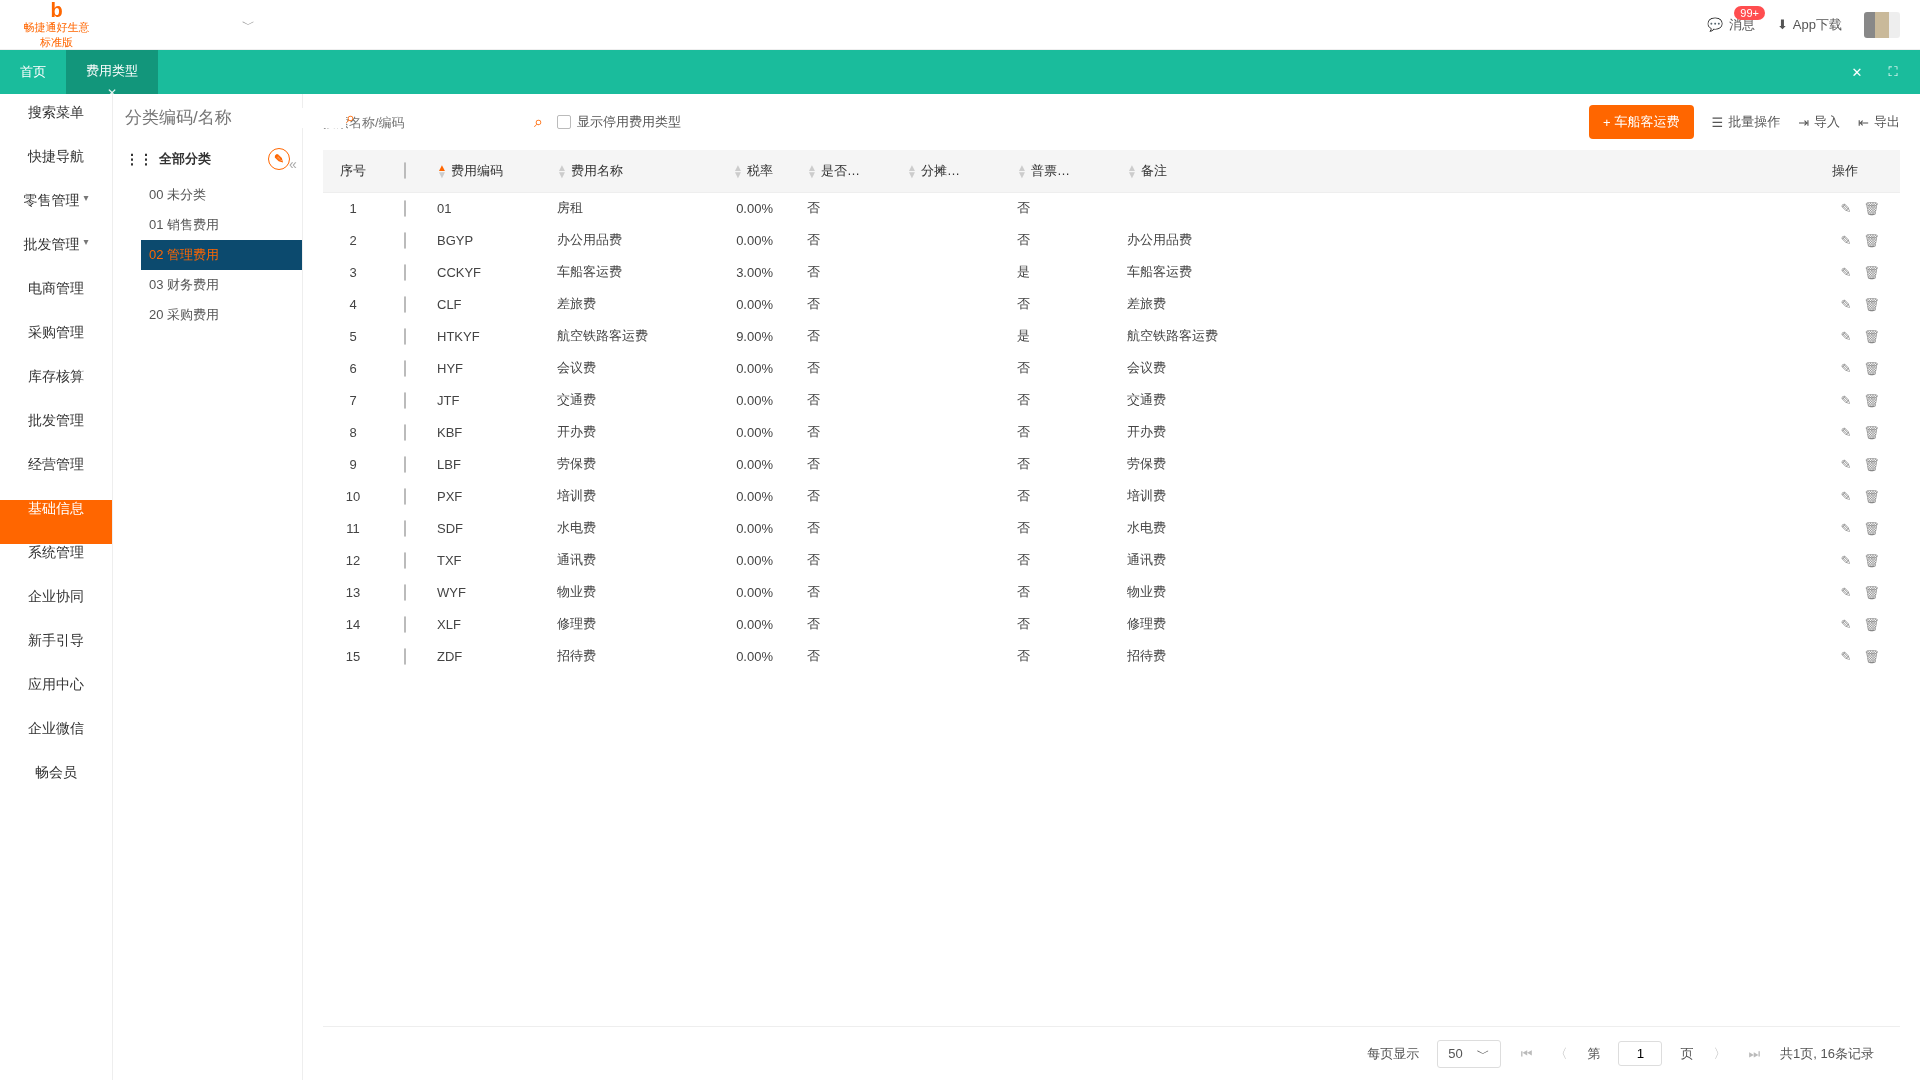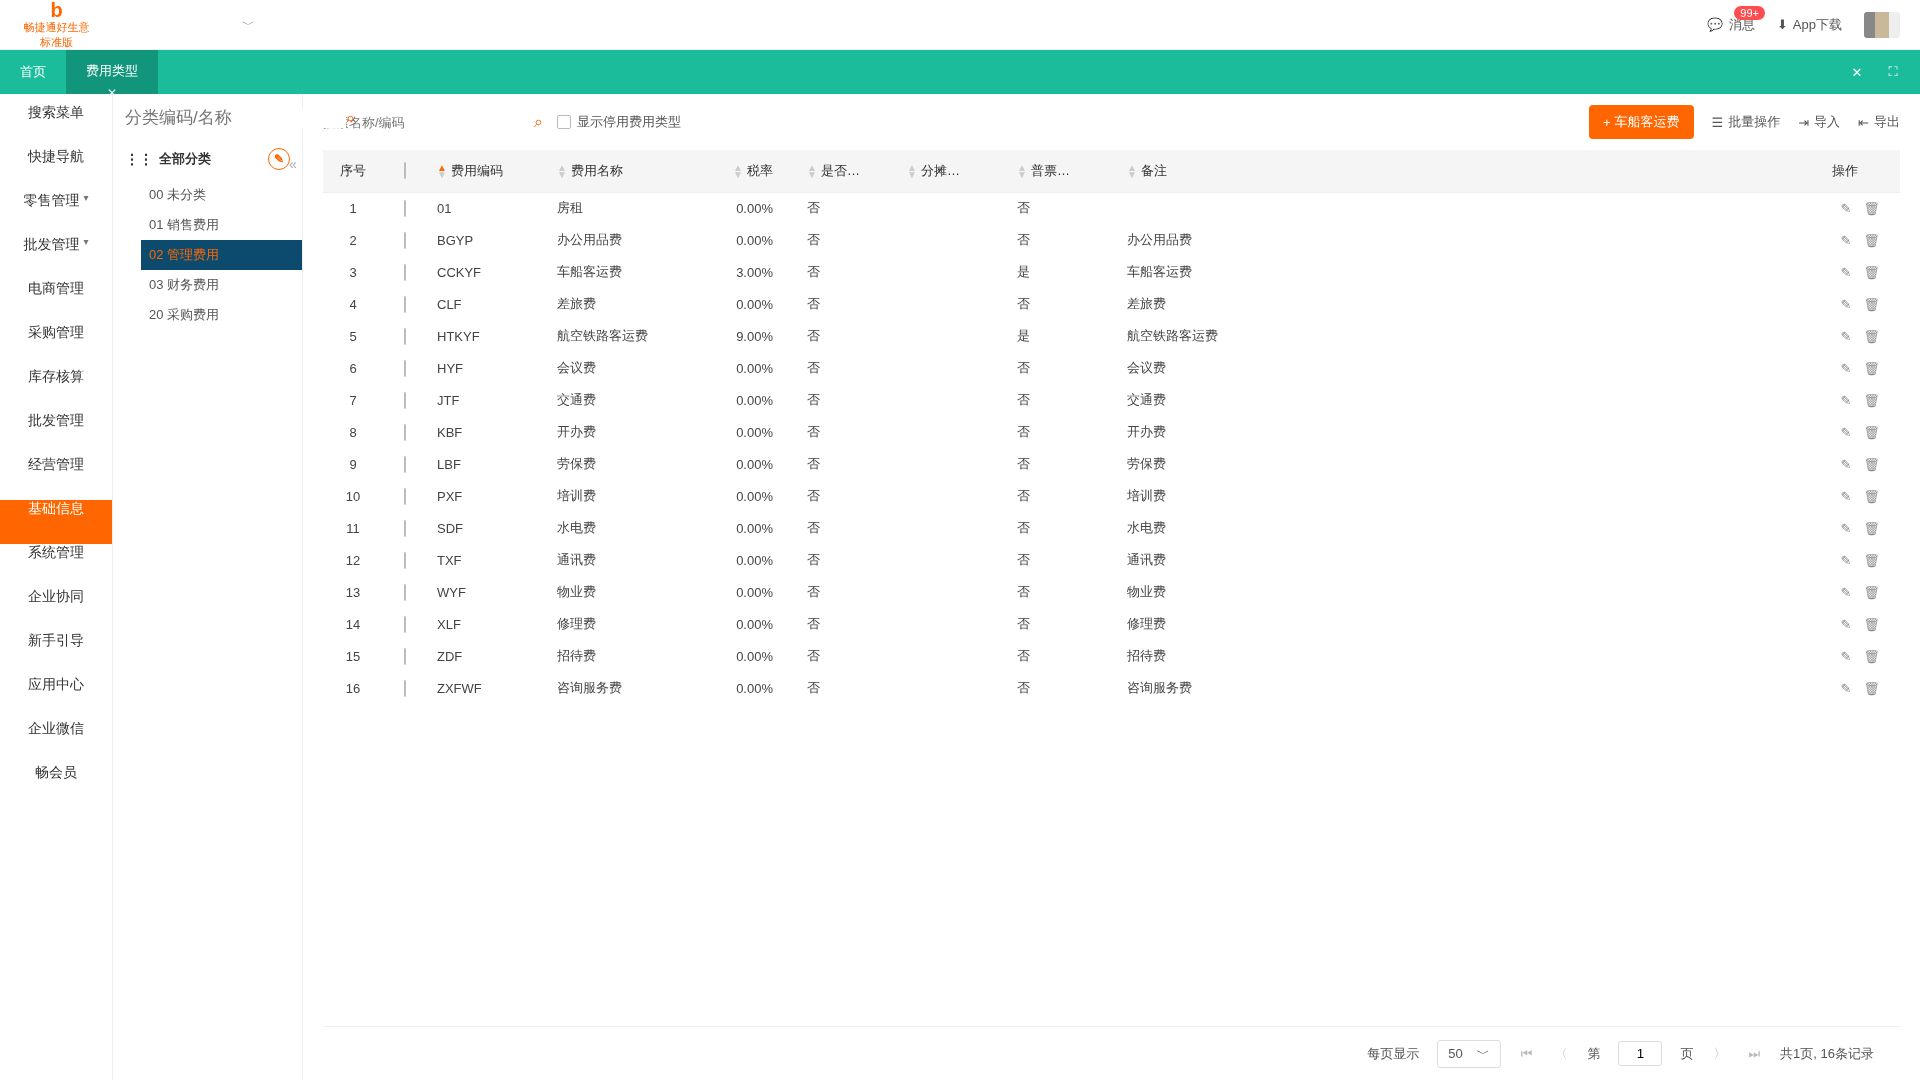--- a/index.html
+++ b/index.html
@@ -518,37 +518,20 @@
     <td class="col-yn2"></td>
     <td class="col-yn3">否</td>
     <td class="col-note">招待费</td>
     <td class="col-ops">
       <div class="ops-cell">
         <span>✎</span>
         <span>🗑</span>
       </div>
     </td>
             </tr>
-            <tr>
-    <td class="col-seq">16</td>
-    <td class="col-chk"><span class="chk-box"></span></td>
-    <td class="col-code">ZXFWF</td>
-    <td class="col-name">咨询服务费</td>
-    <td class="col-rate">0.00%</td>
-    <td class="col-yn1">否</td>
-    <td class="col-yn2"></td>
-    <td class="col-yn3">否</td>
-    <td class="col-note">咨询服务费</td>
-    <td class="col-ops">
-      <div class="ops-cell">
-        <span>✎</span>
-        <span>🗑</span>
-      </div>
-    </td>
-            </tr>
           </tbody>
       </table>
     </div>
 
     <div class="footer">
       <span>每页显示</span>
       <div class="select-box">
         <span>50</span>
         <span class="icon">﹀</span>
       </div>

